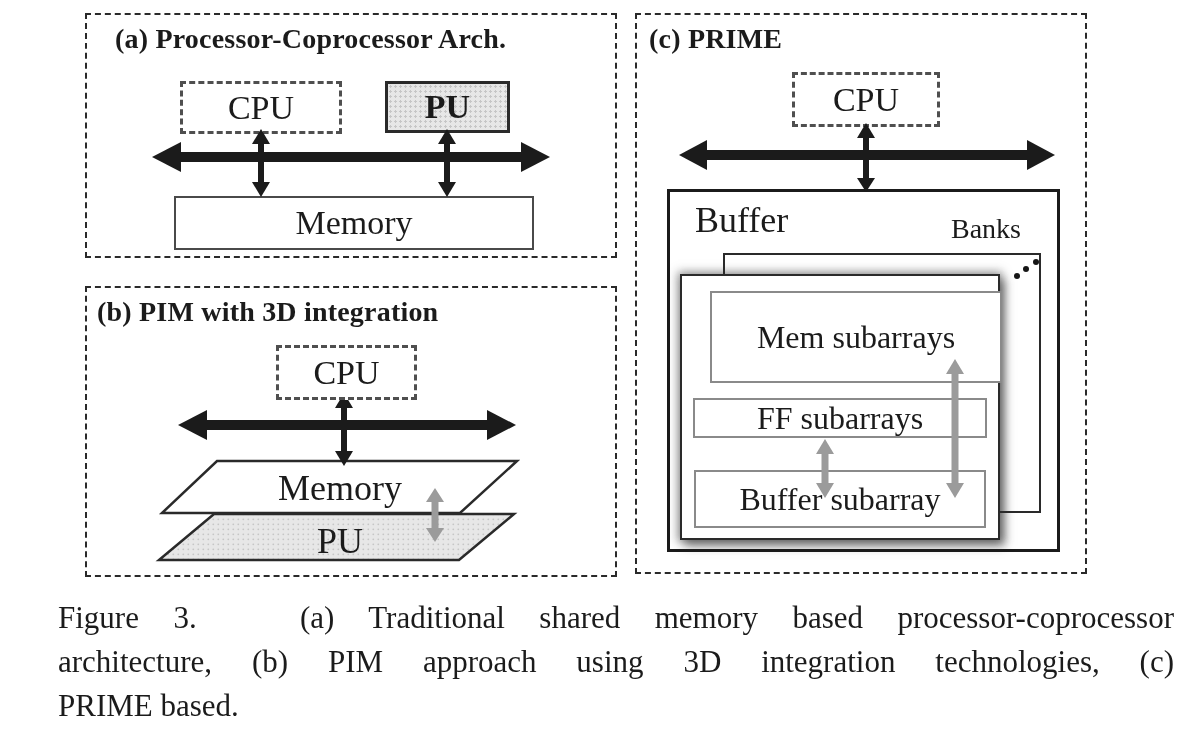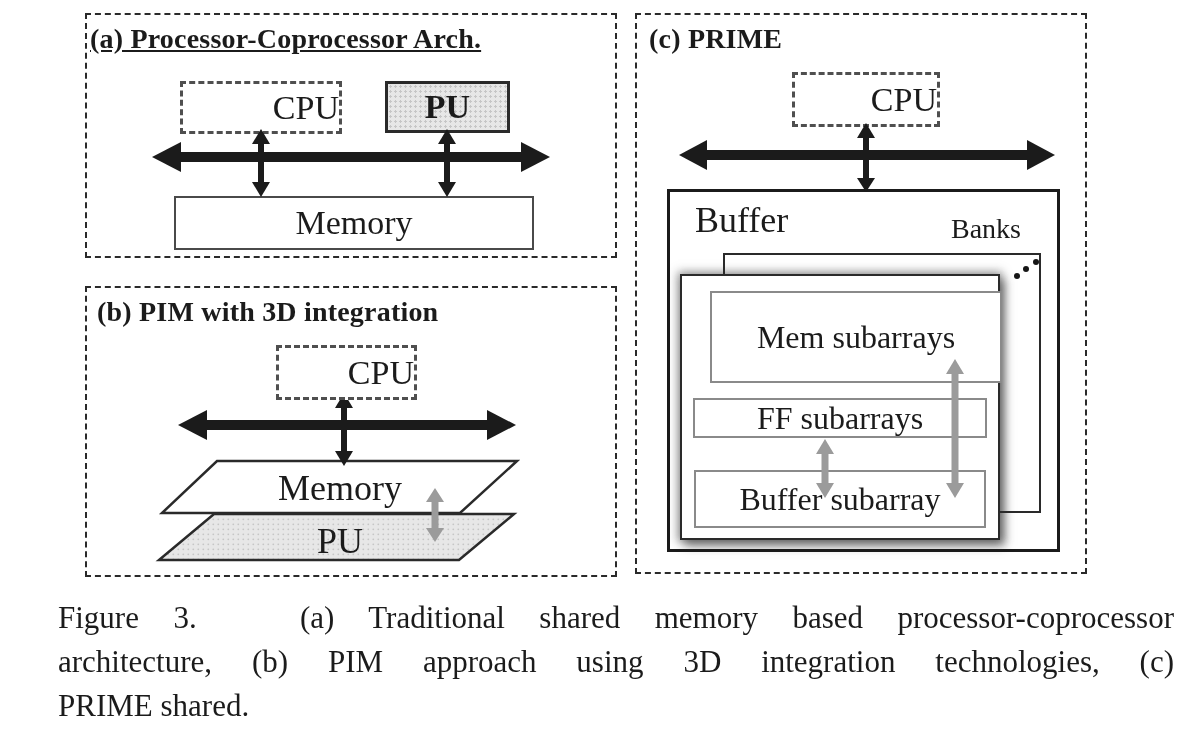--- a/index.html
+++ b/index.html
@@ -17,21 +17,21 @@
   .arrow-layer { position:absolute; left:0; top:0; pointer-events:none; z-index:6; }
   .underlay { z-index:1; }
   .bus-line   { stroke:var(--ink,#1b1b1b); stroke-width:10; }
   .v-line     { stroke:var(--ink,#1b1b1b); stroke-width:6; }
   .g-line     { stroke:var(--gray-arrow,#9b9b9b); stroke-width:7; }
   .ink-fill   { fill:var(--ink,#1b1b1b); }
   .gray-fill  { fill:var(--gray-arrow,#9b9b9b); }
   .layer-white  { fill:#ffffff; stroke:#2a2a2a; stroke-width:2.5; }
   .layer-shaded { stroke:#2a2a2a; stroke-width:2.5; }
   .cc { display:flex; align-items:center; justify-content:center; box-sizing:border-box; }
-  .dashed-box { position:absolute; border:3px dashed #4f4f4f; background:#fff; font-size:34px; z-index:3;justify-content:flex-end; }
+  .dashed-box { position:absolute; border:3px dashed #4f4f4f; background:#fff; font-size:34px; z-index:3; }
   .solid-box  { position:absolute; border:2px solid #4a4a4a; background:#fff; font-size:34px; z-index:3; }
   .shaded {
     background-color:var(--shaded-fill,#e7e7e7);
     background-image:radial-gradient(var(--dot-color,#c6c6c6) 1px, transparent 1.3px);
     background-size:5px 5px;
   }
   .pu-box-a { position:absolute; border:3px solid #2a2a2a; font-weight:bold; font-size:34px; z-index:3; }
   .float-label { position:absolute; font-size:36px; z-index:4; white-space:nowrap; }
   .reram-box { position:absolute; border:3px solid #1b1b1b; background:#fff; box-sizing:border-box; z-index:1; }
   .bank-back  { position:absolute; border:2px solid #2a2a2a; background:#fff; box-sizing:border-box; z-index:2; }
@@ -45,21 +45,21 @@
   .cap-line { line-height:44px; height:44px; overflow:hidden; text-align:justify;margin-left:42px; }
   .cap-line.j::after { content:""; display:inline-block; width:100%; height:0; }
   .cap-line.last { text-align:left; }
 </style>
 </head>
 <body>
 
 <div class="stage">
 
   <div class="panel" style="left:85px; top:13px; width:532px; height:245px;">
-    <div class="panel-title" style="left:3px; top:8px;text-decoration:underline;">(a) Processor-Coprocessor Arch.</div>
+    <div class="panel-title" style="left:28px; top:8px;">(a) Processor-Coprocessor Arch.</div>
 
     <div class="dashed-box cc" style="left:93px; top:66px; width:162px; height:53px;">
       <span>CPU</span>
     </div>
 
     <div class="pu-box-a shaded cc" style="left:298px; top:66px; width:125px; height:52px;">
       <span>PU</span>
     </div>
 
     <div class="solid-box cc" style="left:87px; top:181px; width:360px; height:54px;">
@@ -172,16 +172,16 @@
         <line class="g-line" x1="318" y1="357" x2="318" y2="470"></line>
         <polygon class="gray-fill" points="318,344 309,359 327,359"></polygon>
         <polygon class="gray-fill" points="318,483 309,468 327,468"></polygon>
       </g>
     </svg>
   </div>
 
   <div class="caption">
     <div class="cap-line j">Figure 3.&nbsp;&nbsp; (a) Traditional shared memory based processor-coprocessor</div>
     <div class="cap-line j">architecture, (b) PIM approach using 3D integration technologies, (c)</div>
-    <div class="cap-line last">PRIME shared.</div>
+    <div class="cap-line last">PRIME based.</div>
   </div>
 
 </div>
 
 </body></html>

